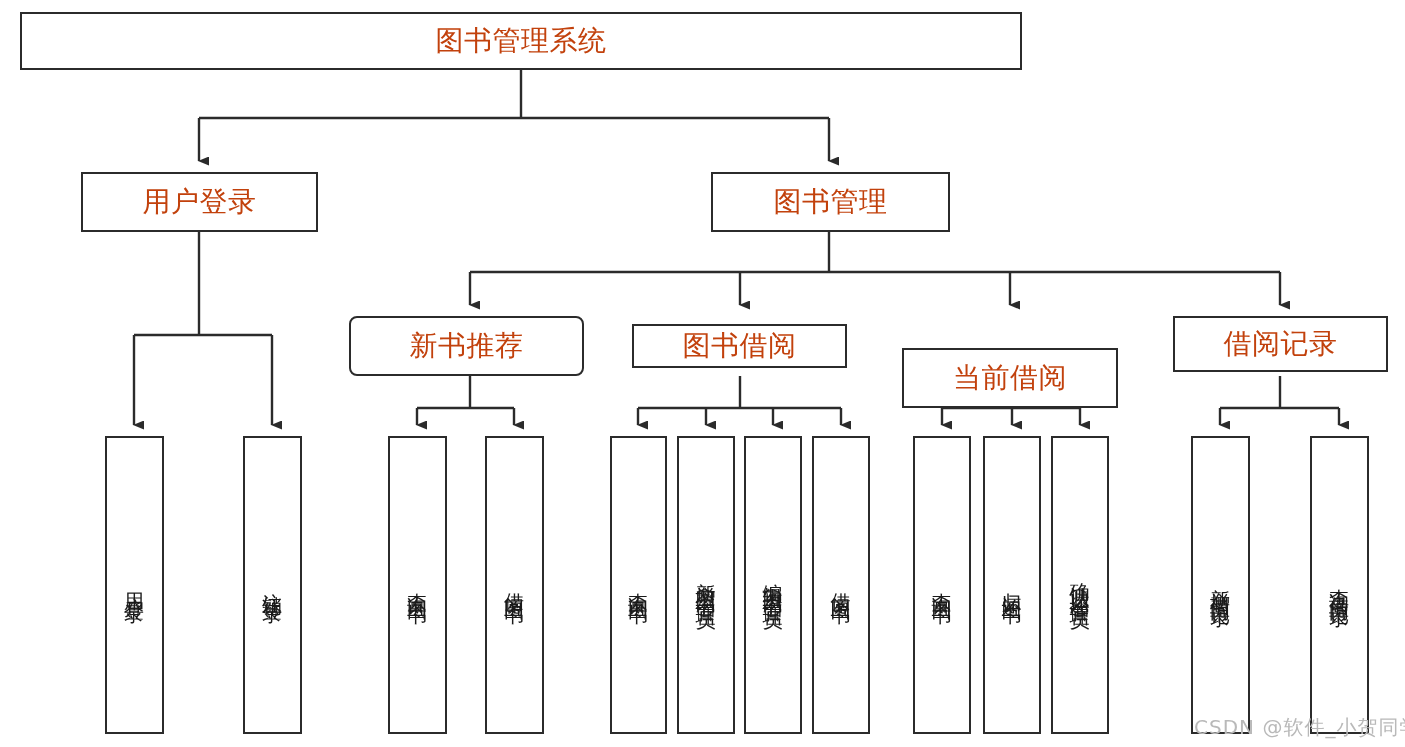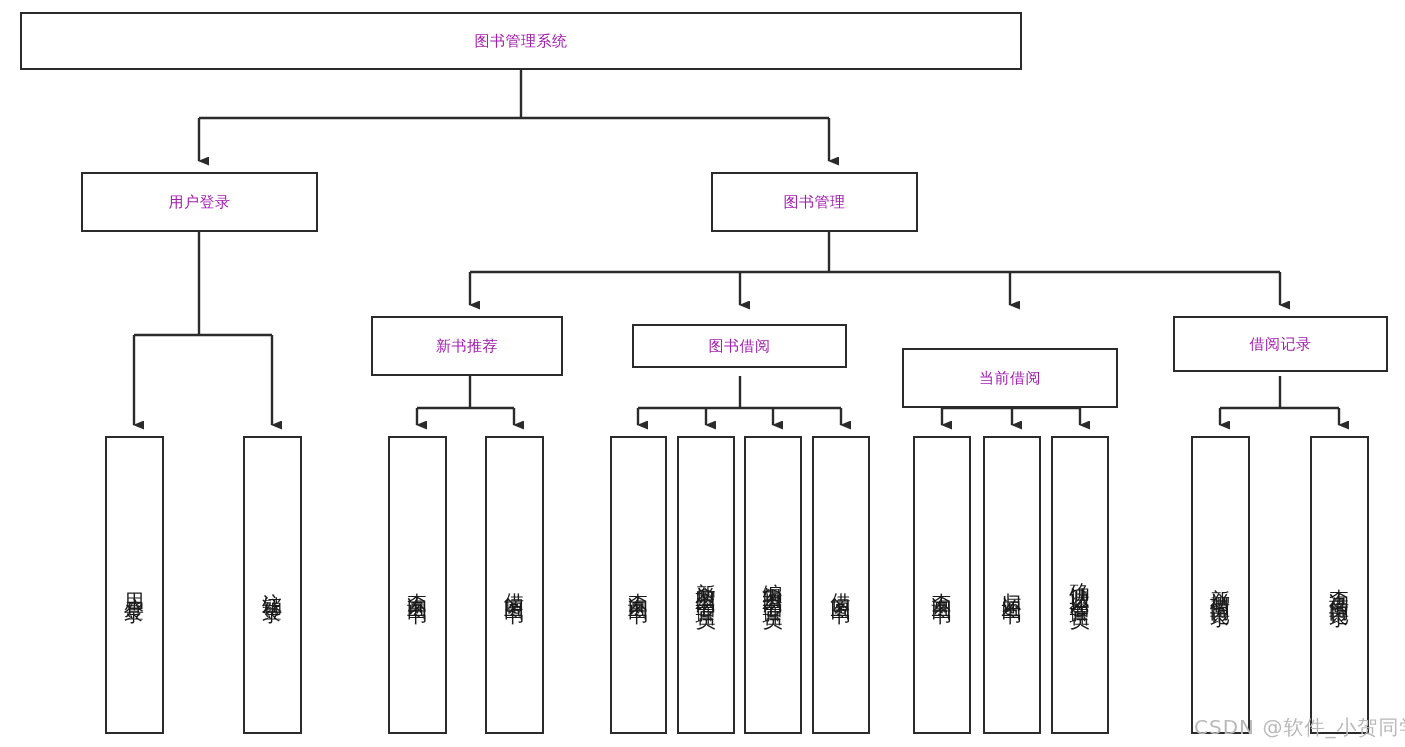--- a/index.html
+++ b/index.html
@@ -30,22 +30,22 @@
     position: absolute;
     box-sizing: border-box;
     background: #ffffff;
     border: 2px solid #2b2b2b;
     display: flex;
     align-items: center;
     justify-content: center;
     overflow: hidden;
   }
   .node-label-h {
-    font-size: 15px;
-    color: #a21caf;
+    font-size: 28px;
+    color: #c2410c;
     line-height: 1.2;
     white-space: nowrap;
     letter-spacing: 0.5px;
   }
   .node-label-v {
     font-size: 20px;
     color: #1a1a1a;
     writing-mode: vertical-rl;
     text-orientation: upright;
     letter-spacing: 4px;
@@ -109,24 +109,24 @@
       </g>
   </svg>
 
   <div id="nodes-layer">
       <div class="node-box" style="left: 20px; top: 12px; width: 1002px; height: 58px;">
         <span class="node-label-h">图书管理系统</span>
       </div>
       <div class="node-box" style="left: 81px; top: 172px; width: 237px; height: 60px;">
         <span class="node-label-h">用户登录</span>
       </div>
-      <div class="node-box" style="left: 711px; top: 172px; width: 207px; height: 60px;">
+      <div class="node-box" style="left: 711px; top: 172px; width: 239px; height: 60px;">
         <span class="node-label-h">图书管理</span>
       </div>
-      <div class="node-box" style="left: 371px; top: 316px; width: 192px; height: 60px;">
+      <div class="node-box" style="left: 349px; top: 316px; width: 235px; height: 60px; border-radius: 8px;">
         <span class="node-label-h">新书推荐</span>
       </div>
       <div class="node-box" style="left: 632px; top: 324px; width: 215px; height: 44px;">
         <span class="node-label-h">图书借阅</span>
       </div>
       <div class="node-box" style="left: 902px; top: 316px; width: 216px; height: 60px; margin-top: 32px;">
         <span class="node-label-h">当前借阅</span>
       </div>
       <div class="node-box" style="left: 1173px; top: 316px; width: 215px; height: 56px;">
         <span class="node-label-h">借阅记录</span>

